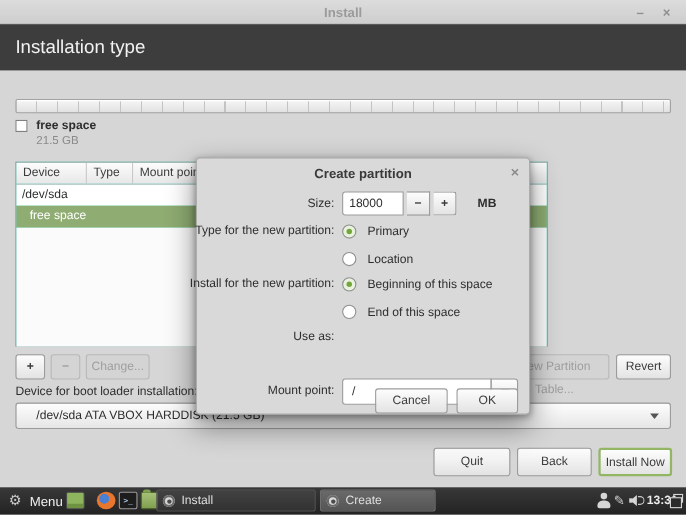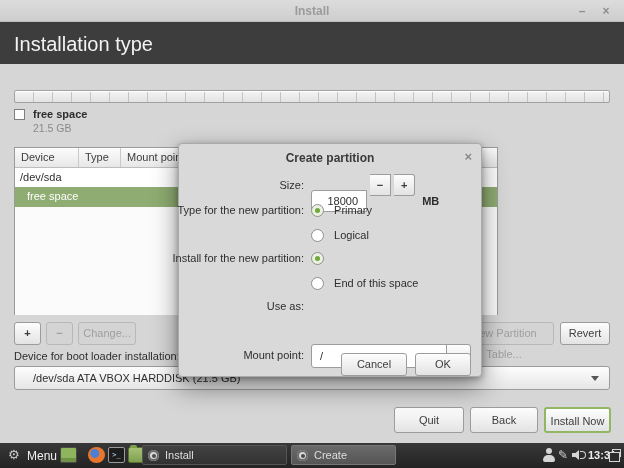--- a/index.html
+++ b/index.html
@@ -12,21 +12,21 @@
   
   .titlebar { position:absolute; left:0; top:0; width:624px; height:22px;
     background:linear-gradient(#dcdcdc,#cecece); border-bottom:1px solid #bdbdbd; }
   .titlebar .wtitle { position:absolute; left:0; right:0; top:4px; text-align:center;
     font-weight:bold; font-size:12px; color:#9b9b9b; }
   .winbtn { position:absolute; top:3px; width:16px; height:16px; text-align:center;
     line-height:16px; color:#8e8e8e; font-size:12px; font-weight:bold; cursor:default; }
   .winbtn.min { right:34px; }
   .winbtn.cls { right:10px; }
   .pagehead { position:absolute; left:0; top:22px; width:624px; height:42px; background:#3d3d3d; }
-  .pagehead .ptitle { position:absolute; left:14px; top:11px; font-size:20px; color:#f2f2f2; }
+  .pagehead .ptitle { position:absolute; left:14px; top:11px; font-size:17px; color:#f2f2f2; }
 
   
   .diskbar { position:absolute; left:14px; top:90px; width:596px; height:13px;
     border:1px solid #a2a2a2; border-radius:2px;
     background-image:repeating-linear-gradient(90deg, rgba(0,0,0,0) 0 18px, #c3c3c3 18px 19px),
       linear-gradient(#f5f5f5,#e2e2e2);
     box-shadow:inset 0 1px 0 #fff; }
   .legend { position:absolute; left:14px; top:108px; }
   .legend .swatch { position:absolute; left:0; top:1px; width:11px; height:11px;
     background:#fdfdfd; border:1px solid #7f7f7f; }
@@ -76,26 +76,26 @@
     box-shadow:0 10px 26px rgba(0,0,0,.45), 0 2px 6px rgba(0,0,0,.3); z-index:20; }
   .dialog .dtitle { position:absolute; left:0; right:0; top:7px; text-align:center;
     font-weight:bold; font-size:12px; color:#3a3a3a; }
   .dialog .dclose { position:absolute; right:9px; top:5px; color:#8a8a8a; font-size:13px;
     font-weight:bold; cursor:default; }
   .drow { position:absolute; left:0; width:100%; }
   .dlabel { position:absolute; right:177px; text-align:right; color:#2e2e2e; white-space:nowrap; }
   .dctrl { position:absolute; left:132px; }
   .entry { background:#fff; border:1px solid #9c9c9c; color:#2e2e2e; font-size:11px;
     font-family:"Liberation Sans","DejaVu Sans",sans-serif; }
-  .size-entry { width:56px; height:22px; border-radius:3px 0 0 3px; text-align:right; padding-right:8px;margin-top:16px; }
+  .size-entry { width:56px; height:22px; border-radius:3px 0 0 3px; text-align:right; padding-right:18px; }
   .spin { display:inline-block; width:21px; height:22px; line-height:20px; text-align:center;
     font-weight:bold; background:linear-gradient(#fdfdfd,#e3e3e3); border:1px solid #9c9c9c;
     border-left:none; vertical-align:top; }
   .spin.plus { border-radius:0 3px 3px 0; }
-  .unit { display:inline-block; margin-left:4px; line-height:22px; font-weight:bold; color:#2e2e2e; }
+  .unit { display:inline-block; margin-left:16px; line-height:22px; font-weight:bold; color:#2e2e2e; }
   .radio { display:inline-block; width:13px; height:13px; border-radius:50%;
     background:#fff; border:1px solid #8f8f8f; vertical-align:-3px; position:relative; }
   .radio.on { background:#e9f2de; }
   .radio.on::after { content:""; position:absolute; left:3px; top:3px; width:5px; height:5px;
     border-radius:50%; background:#74a63c; }
   .rlabel { margin-left:7px; color:#2e2e2e; }
   .combo { position:relative; width:160px; height:22px; border:1px solid #9c9c9c; border-radius:3px;
     background:linear-gradient(#fdfdfd,#e3e3e3); line-height:20px; padding-left:8px; color:#2e2e2e; }
   .combo .arrow { position:absolute; right:8px; top:8px; width:0; height:0;
     border-left:4px solid transparent; border-right:4px solid transparent; border-top:5px solid #555; }
@@ -216,28 +216,29 @@
   <div class="drow" style="top:60px;">
     <div class="dlabel">Type for the new partition:</div>
     <div class="dctrl">
       <span class="radio on"></span>
       <span class="rlabel">Primary</span>
     </div>
   </div>
   <div class="drow" style="top:85px;">
     <div class="dctrl">
       <span class="radio"></span>
-      <span class="rlabel">Logical</span>
+      <span class="rlabel">Location</span>
     </div>
   </div>
 
   <div class="drow" style="top:108px;">
     <div class="dlabel">Install for the new partition:</div>
     <div class="dctrl">
       <span class="radio on"></span>
+      <span class="rlabel">Beginning of this space</span>
     </div>
   </div>
   <div class="drow" style="top:133px;">
     <div class="dctrl">
       <span class="radio"></span>
       <span class="rlabel">End of this space</span>
     </div>
   </div>
 
   <div class="drow" style="top:153px; height:22px;">

